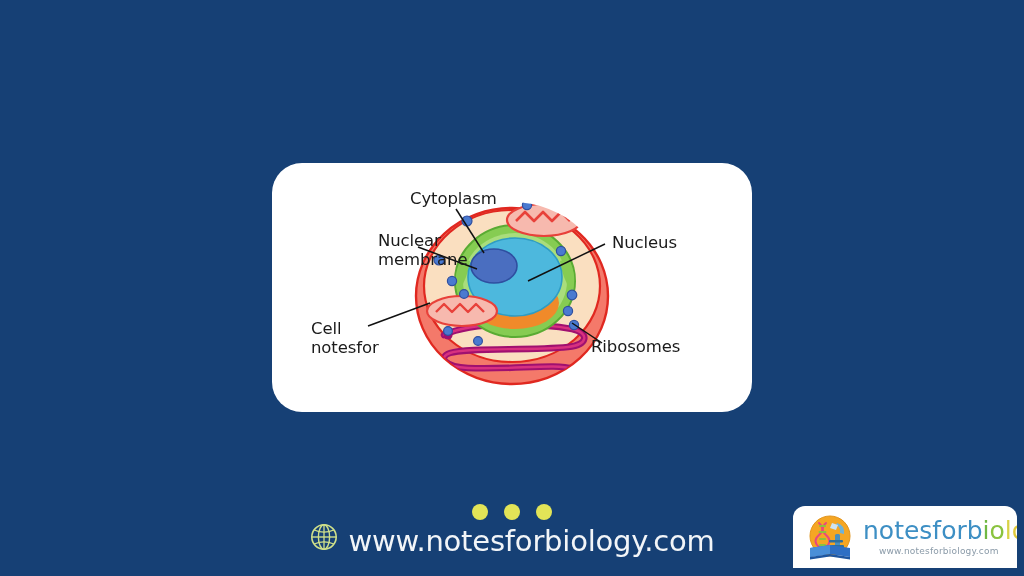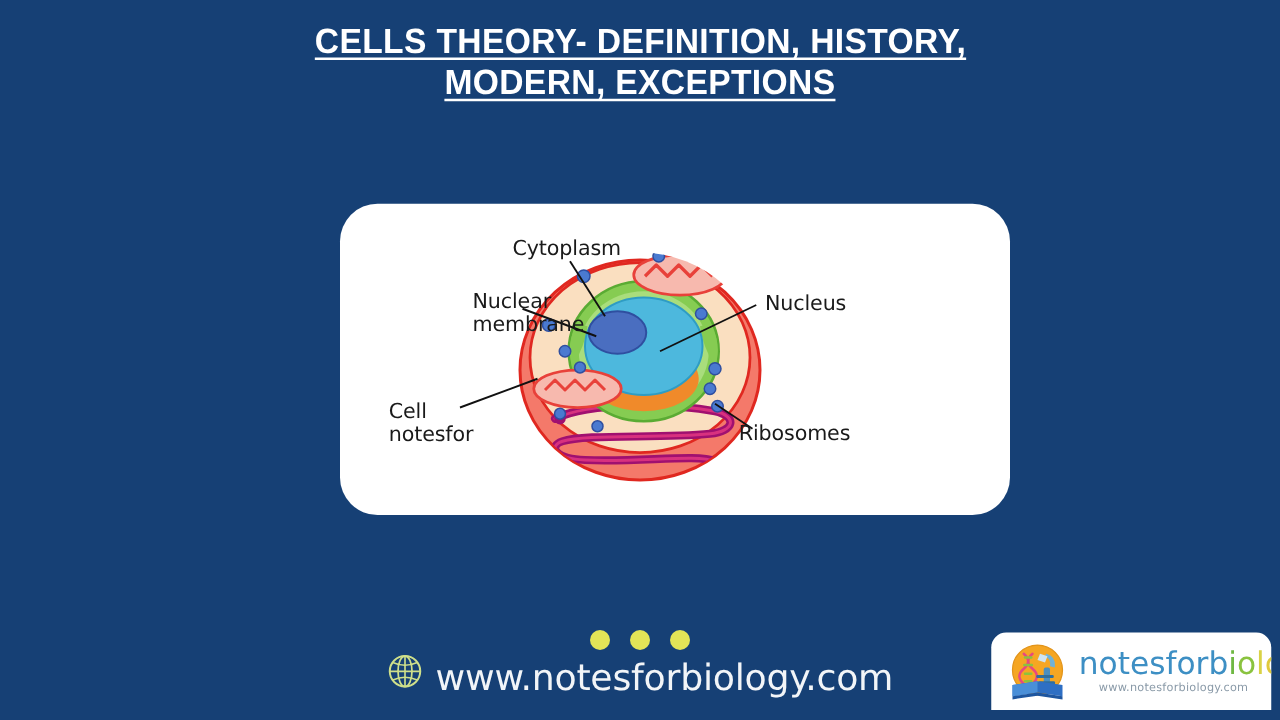--- a/index.html
+++ b/index.html
@@ -28,21 +28,21 @@
     text-underline-offset:4px;
     text-decoration-thickness:2px;
     transform:scaleX(0.96);
     white-space:nowrap;
   }
 
   
   #diagram-card{
     position:absolute;
     left:272px; top:163px;
-    width:536px; height:249px;
+    width:480px; height:249px;
     background:#ffffff;
     border-radius:30px;
   }
 
   
   .cell-label{
     position:absolute;
     color:#1a1a1a;
     font-family:"DejaVu Sans", sans-serif;
     font-size:16.5px;
@@ -100,24 +100,20 @@
     position:absolute; left:86px; top:40px;
     font-family:"DejaVu Sans", sans-serif;
     font-size:9px; color:#8a9aa8; letter-spacing:0.2px; white-space:nowrap;
   }
 </style>
 </head>
 <body>
 
 <div class="stage">
 
-  <div id="title-block">
-    <div class="title-line">CELLS THEORY- DEFINITION, HISTORY,</div><br>
-    <div class="title-line">MODERN, EXCEPTIONS</div>
-  </div>
 
   <div id="diagram-card">
 
     <svg width="480" height="249" viewBox="0 0 480 249" style="position:absolute;left:0;top:0;">
       <defs>
         <clipPath id="cellClip">
           <ellipse cx="240" cy="130" rx="96" ry="91"></ellipse>
         </clipPath>
       </defs>
 

